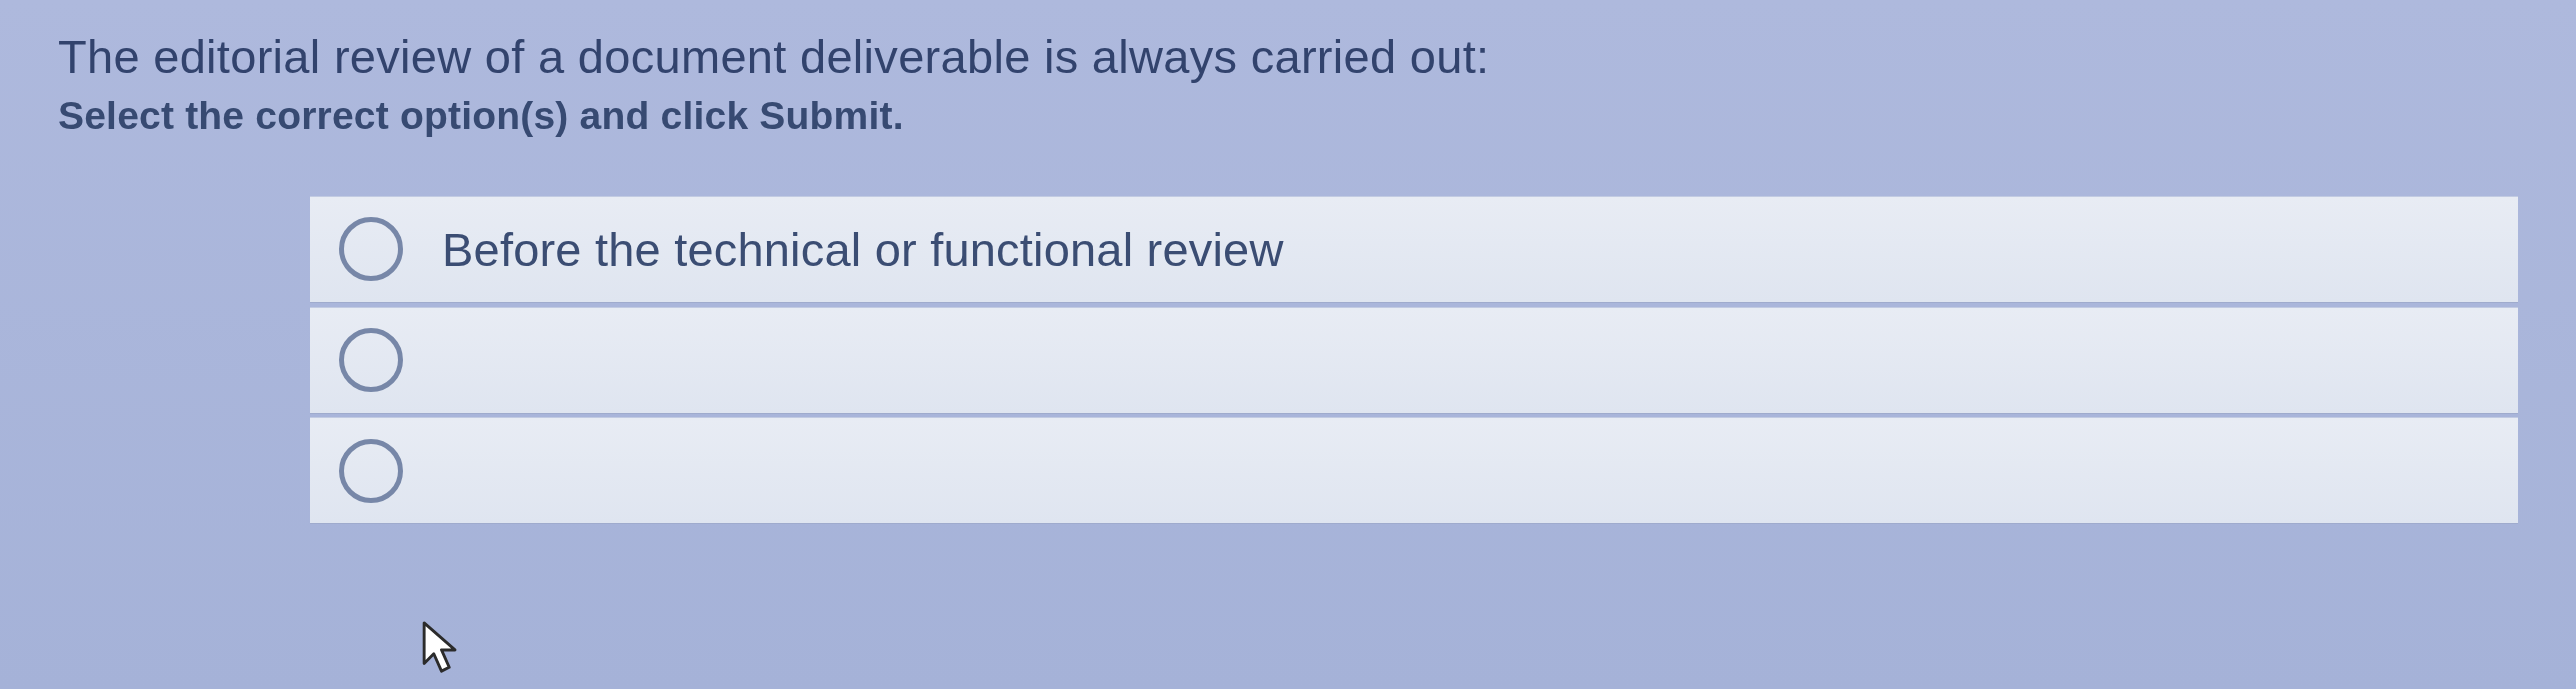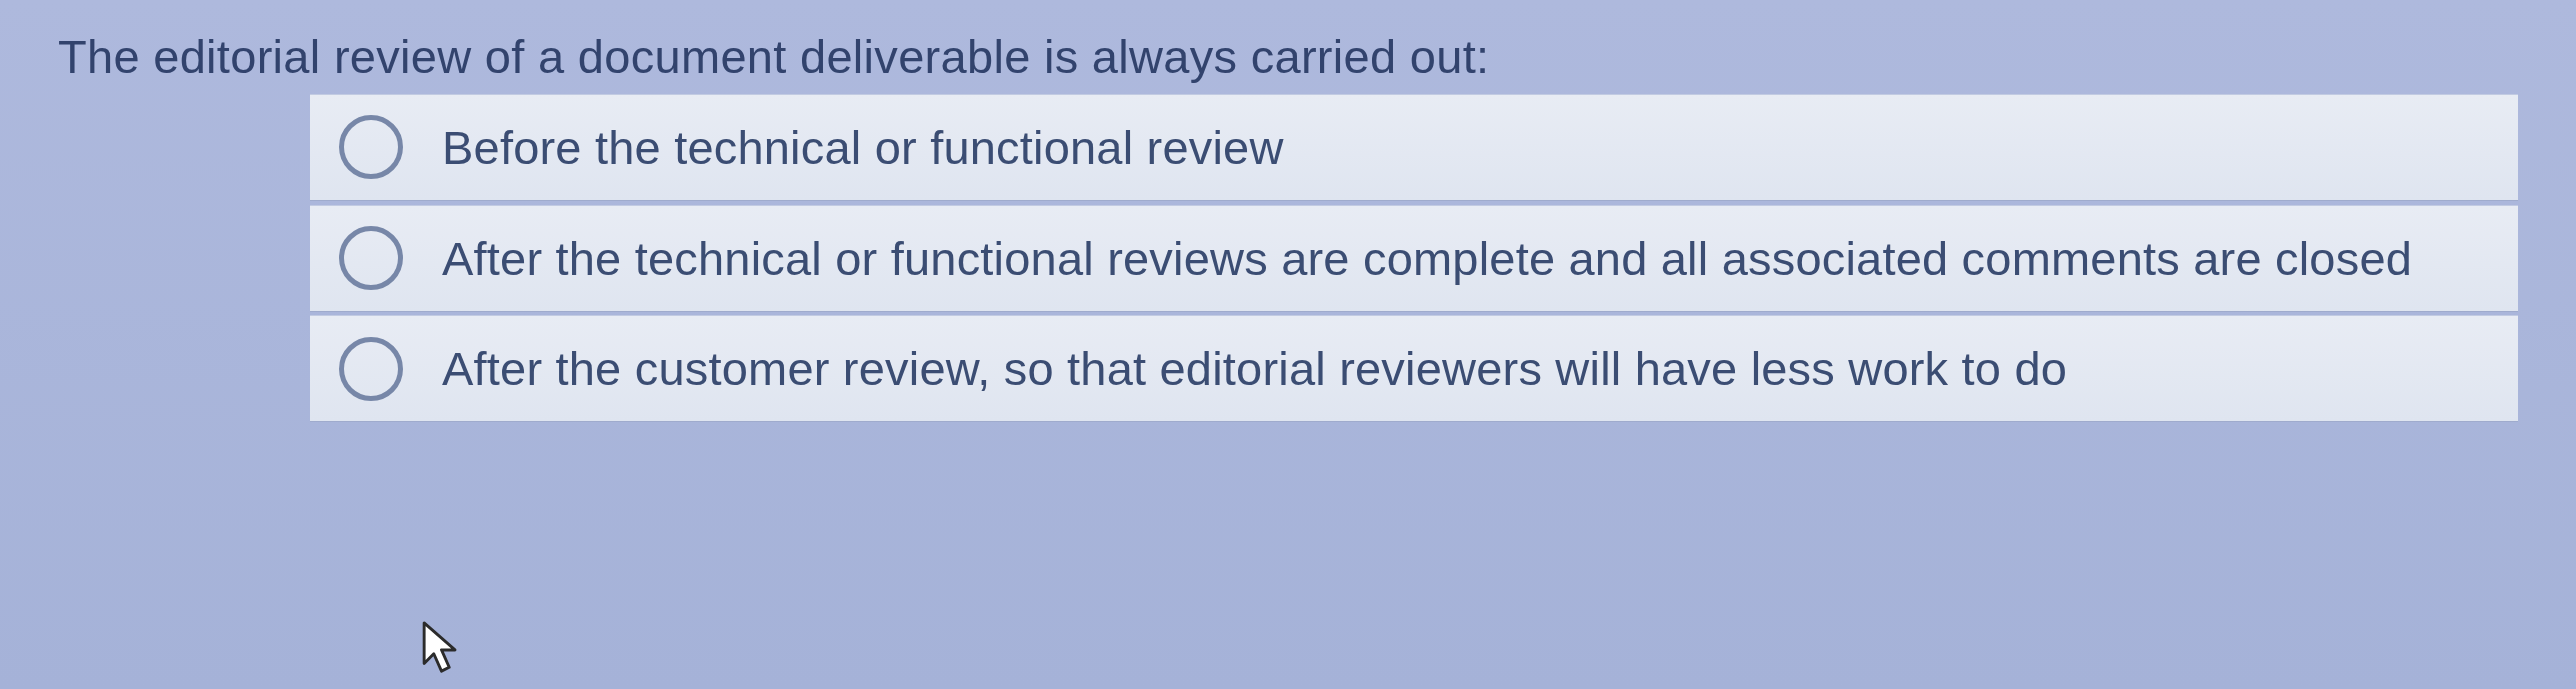--- a/index.html
+++ b/index.html
@@ -78,36 +78,35 @@
     height: 54px;
   }
 </style>
 </head>
 <body>
 
 <div class="frame">
 
   <p class="question-text">The editorial review of a document deliverable is always carried out:</p>
 
+  <p class="instruction-text">Select the correct option(s) and click Submit.</p>
 
   <div class="options">
 
     <div class="option-row">
       <span class="radio-outline"></span>
       <span class="option-label">Before the technical or functional review</span>
     </div>
 
     <div class="option-row">
       <span class="radio-outline"></span>
-      <span class="option-label">After the technical or functional reviews are complete and all associated comments are closed</span>
     </div>
 
     <div class="option-row">
       <span class="radio-outline"></span>
-      <span class="option-label">After the customer review, so that editorial reviewers will have less work to do</span>
     </div>
 
   </div>
 
   <div class="cursor">
     <svg viewBox="0 0 20 28">
       <path d="M1 1 L1 22 L6 17 L10 26 L14 24 L10 15 L17 15 Z" fill="#ffffff" stroke="#2b2b2b" stroke-width="1.5" stroke-linejoin="round"></path>
     </svg>
   </div>
 

